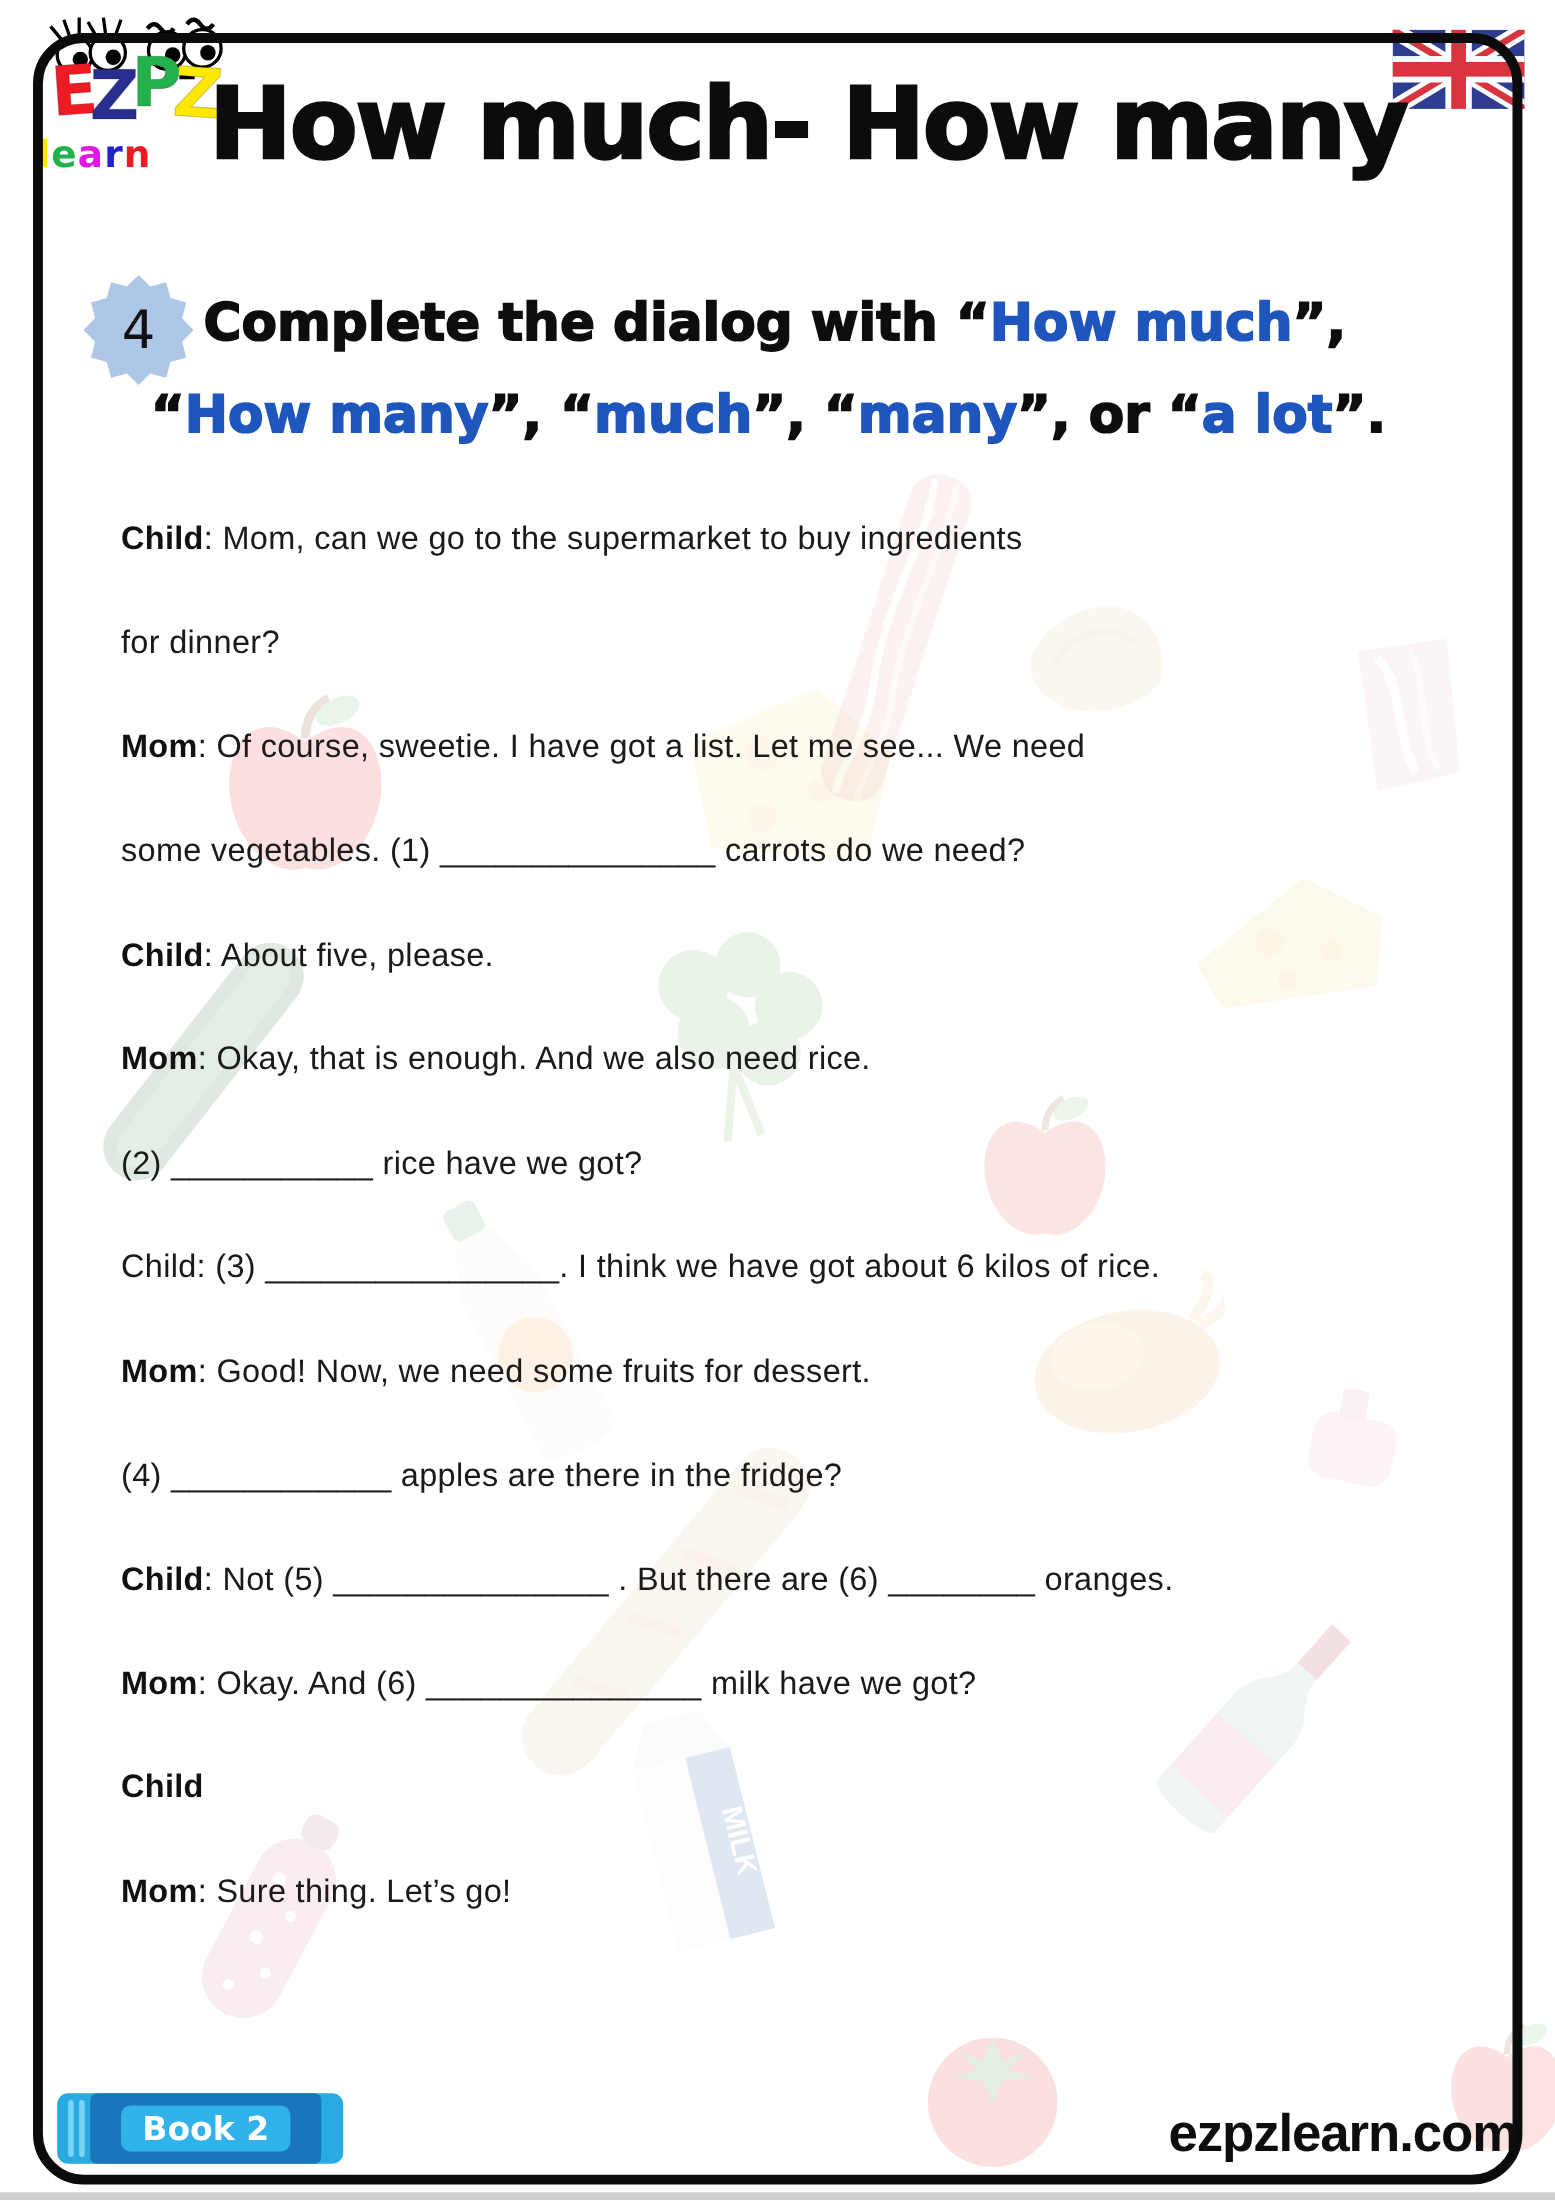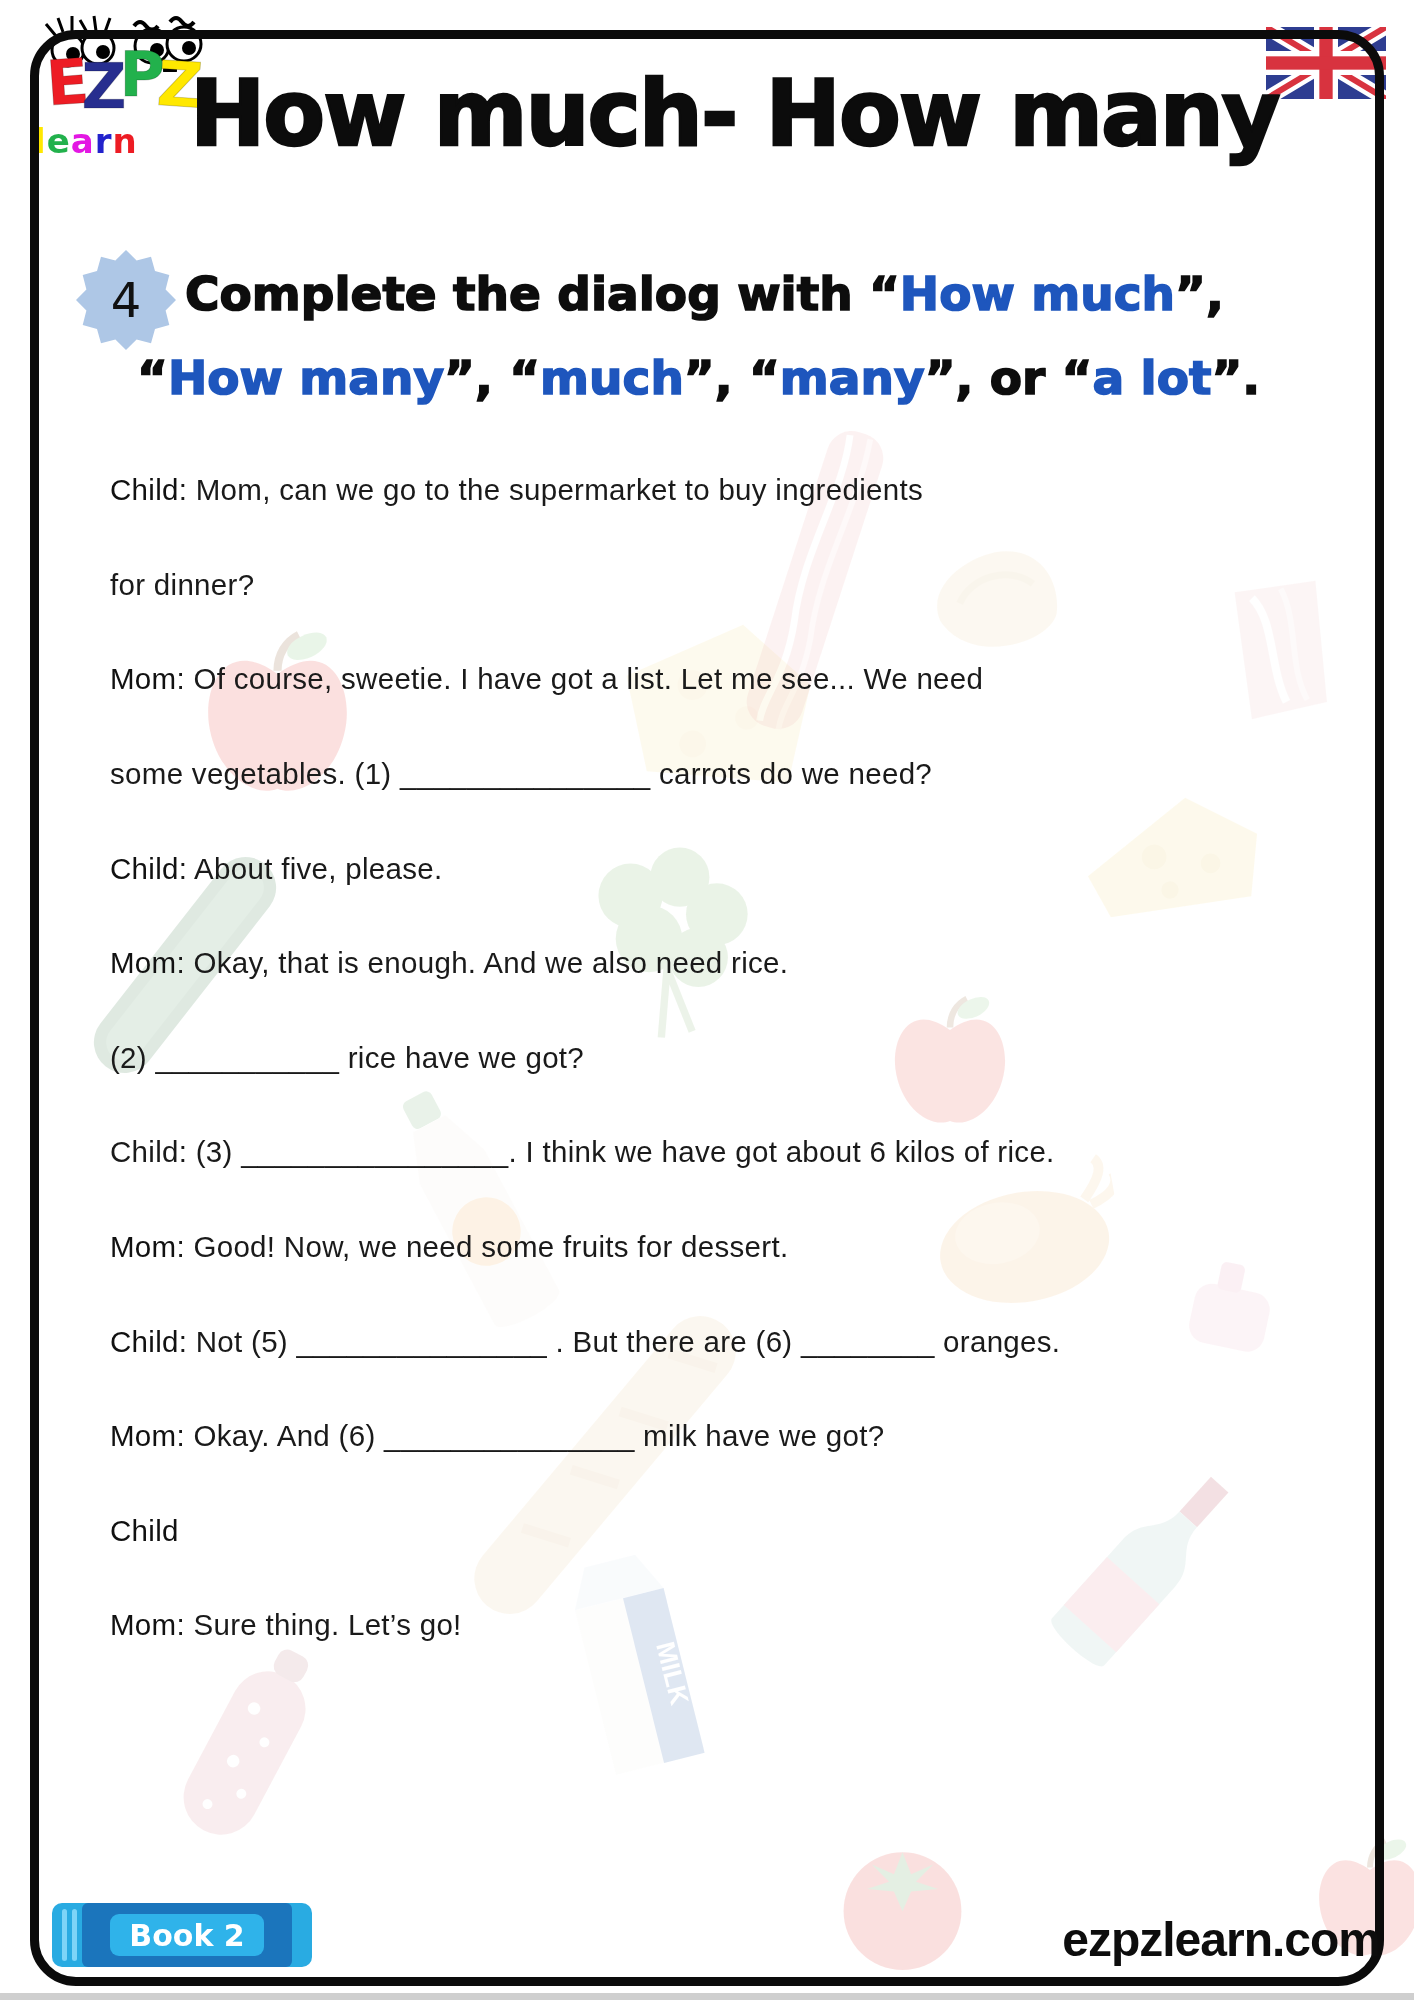--- a/index.html
+++ b/index.html
@@ -64,21 +64,21 @@
   .instr{position:absolute;z-index:2;font-family:"DejaVu Sans",sans-serif;font-weight:900;
     font-size:47px;letter-spacing:0;color:#0d0d0d;-webkit-text-stroke:1.6px #0d0d0d;white-space:nowrap;}
   .instr .blu{color:#1e56bd;text-align:center;-webkit-text-stroke:1.6px #1e56bd;}
   .instr1{left:185px;top:266px;}
   .instr2{left:137px;top:350px;}
 
   
   .dialog{position:absolute;left:110px;top:443px;width:1245px;z-index:2;}
   .dialog p{margin:0;height:94.6px;display:flex;align-items:center;white-space:pre;
     font-size:29.5px;color:#1a1a1a;letter-spacing:.3px;}
-  .dialog b{font-weight:400;color:#111;}
+  .dialog b{font-weight:700;color:#111;}
 
   
   .book-badge{position:absolute;left:52px;top:1903px;width:260px;height:64px;z-index:5;
     background:#29abe2;border-radius:10px;}
   .book-badge .stripe{position:absolute;top:6px;bottom:6px;width:5px;background:#7dd4f7;border-radius:3px;}
   .book-badge .s1{left:10px;} .book-badge .s2{left:20px;}
   .book-badge .panel{position:absolute;left:30px;right:20px;top:0;bottom:0;background:#1b75bc;border-radius:6px;}
   .book-badge .label{position:absolute;left:58px;right:48px;top:11px;bottom:11px;background:#2fb3ea;
     border-radius:9px;display:flex;align-items:center;justify-content:center;
     font-family:"DejaVu Sans",sans-serif;font-weight:900;font-size:30px;color:#ffffff;}
@@ -304,20 +304,21 @@
 <div class="dialog">
   <p><b>Child</b><span>: Mom, can we go to the supermarket to buy ingredients</span></p>
   <p><b></b><span>for dinner?</span></p>
   <p><b>Mom</b><span>: Of course, sweetie. I have got a list. Let me see... We need</span></p>
   <p><b></b><span>some vegetables. (1) _______________ carrots do we need?</span></p>
   <p><b>Child</b><span>: About five, please.</span></p>
   <p><b>Mom</b><span>: Okay, that is enough. And we also need rice.</span></p>
   <p><b></b><span>(2) ___________ rice have we got?</span></p>
   <p><b></b><span>Child: (3) ________________. I think we have got about 6 kilos of rice.</span></p>
   <p><b>Mom</b><span>: Good! Now, we need some fruits for dessert.</span></p>
+  <p><b></b><span>(4) ____________ apples are there in the fridge?</span></p>
   <p><b>Child</b><span>: Not (5) _______________ . But there are (6) ________ oranges.</span></p>
   <p><b>Mom</b><span>: Okay. And (6) _______________ milk have we got?</span></p>
   <p><b>Child</b></p>
   <p><b>Mom</b><span>: Sure thing. Let’s go!</span></p>
 </div>
 
 <div class="book-badge">
   <div class="panel"></div>
   <div class="stripe s1"></div>
   <div class="stripe s2"></div>

